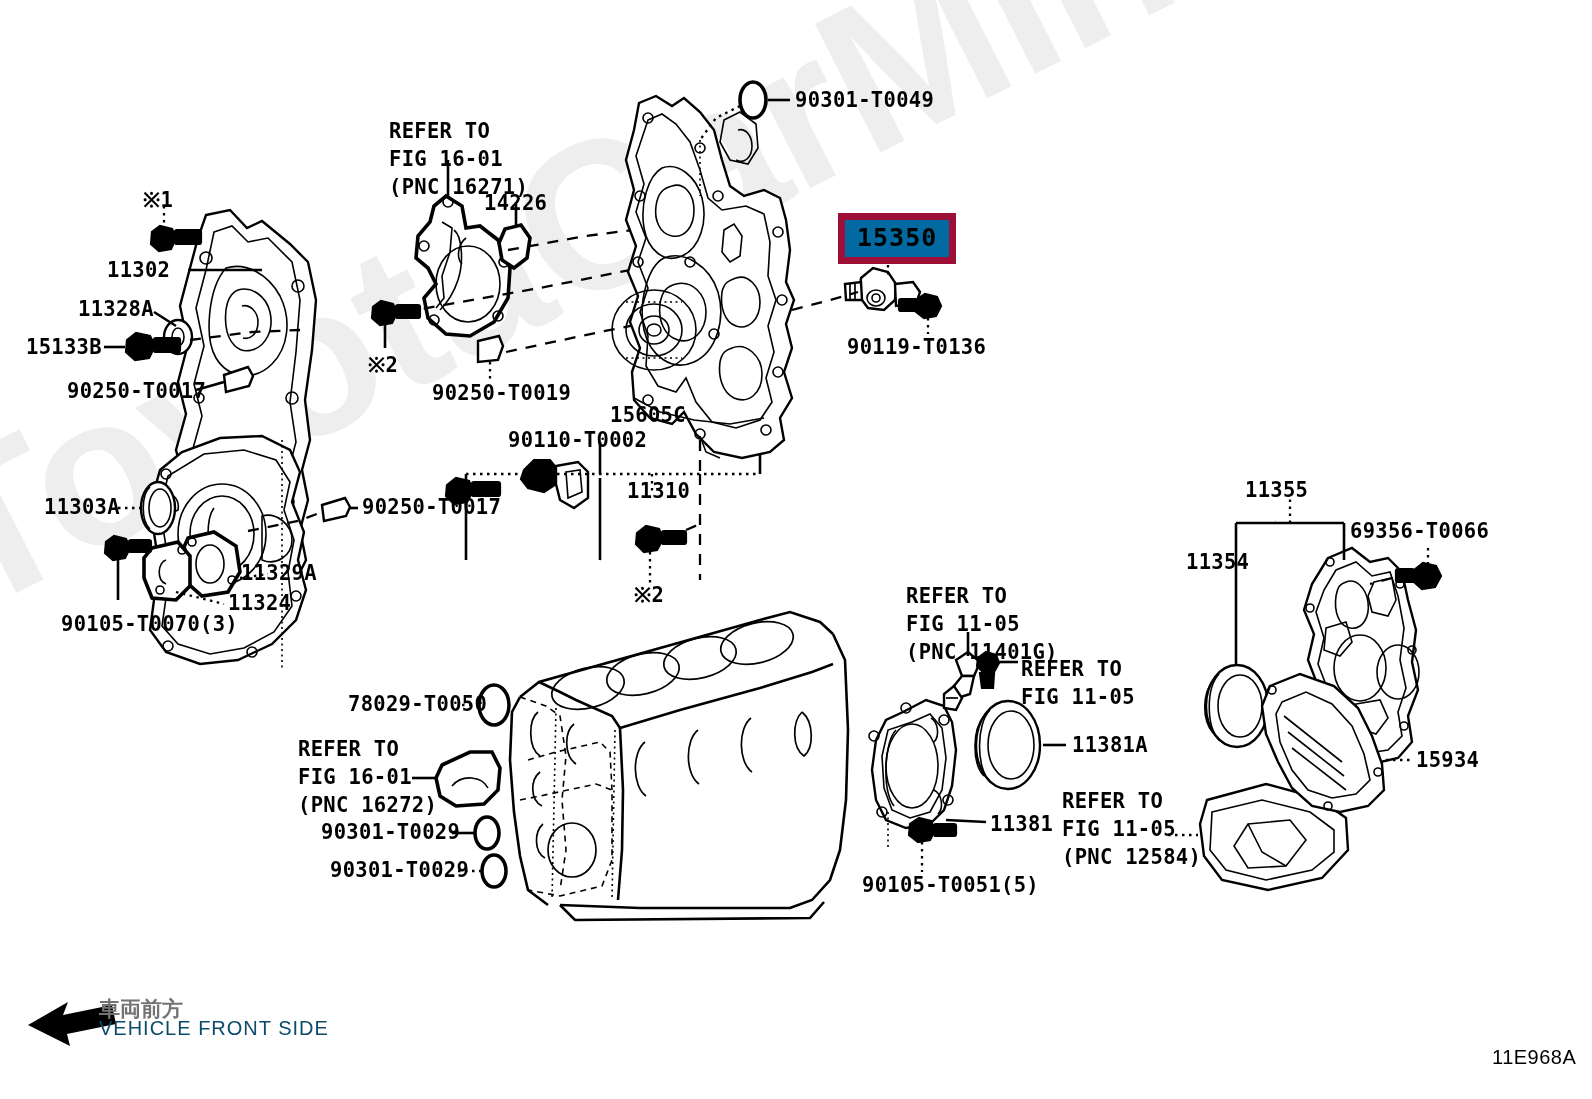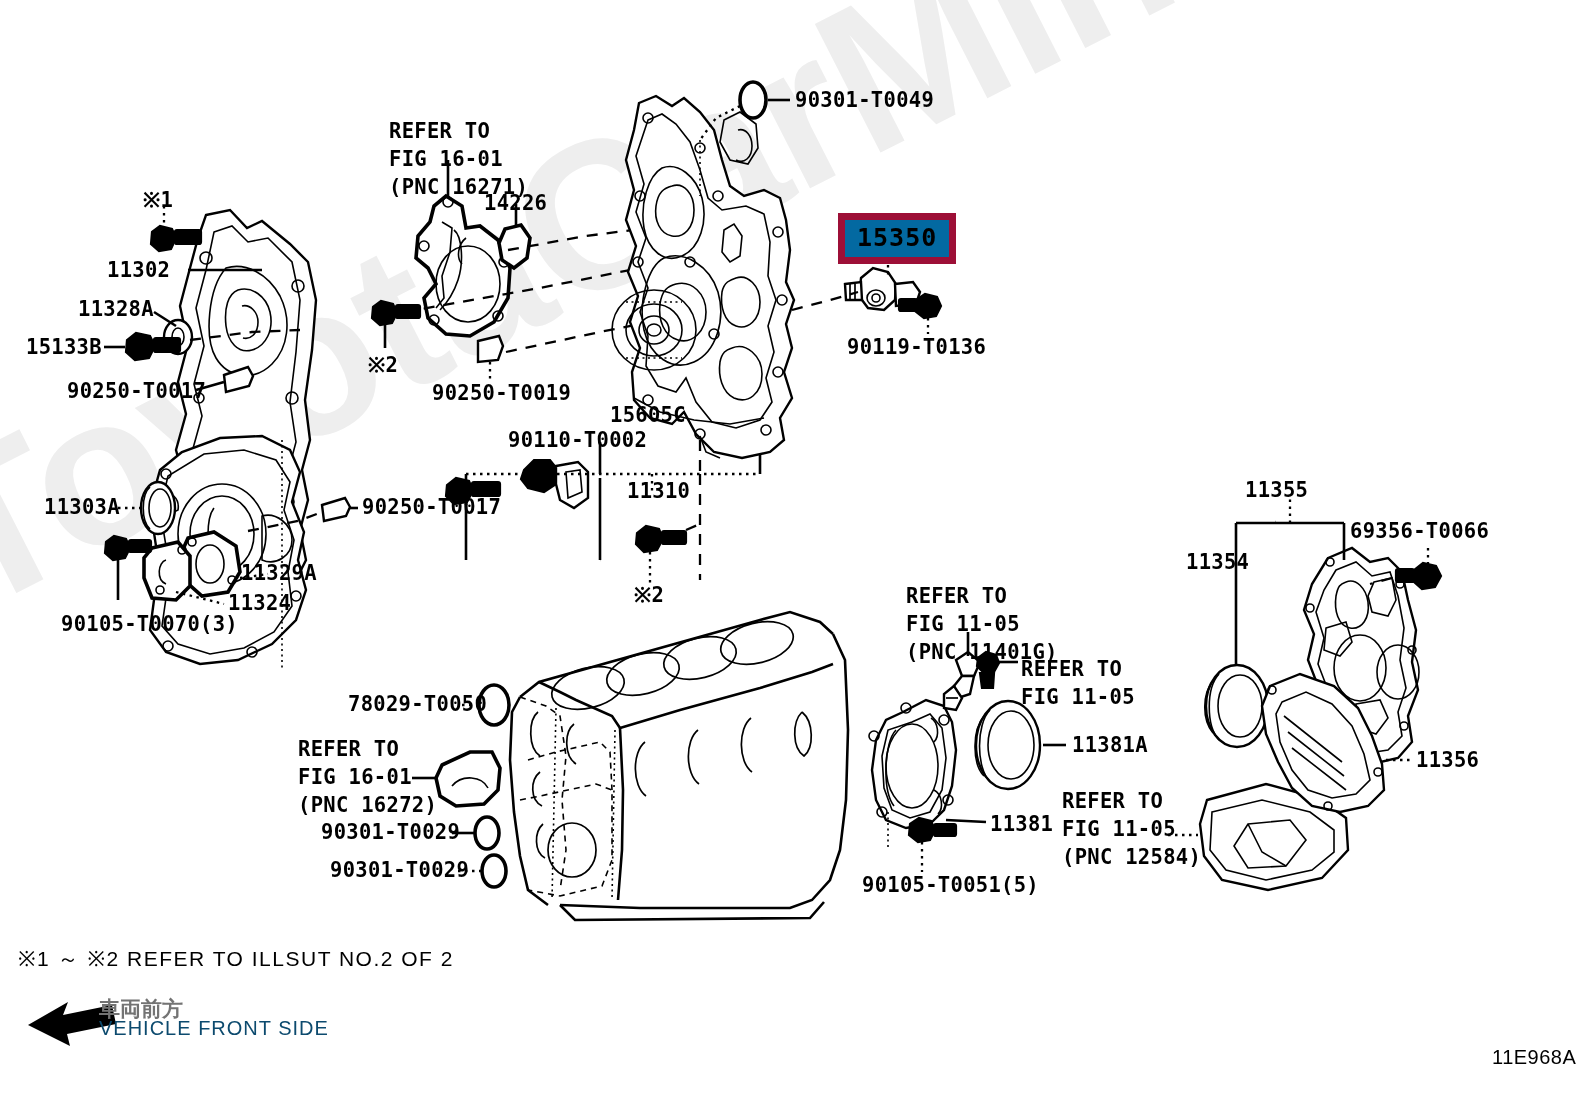--- a/index.html
+++ b/index.html
@@ -530,20 +530,19 @@
   <div class="lbl" style="left:1072px;top:733px">11381A</div>
   <div class="lbl" style="left:990px;top:812px">11381</div>
   <div class="lbl ml" style="left:1062px;top:787px">REFER TO
 FIG 11-05
 (PNC 12584)</div>
   <div class="lbl" style="left:862px;top:873px">90105-T0051(5)</div>
 
   <div class="lbl" style="left:1245px;top:478px">11355</div>
   <div class="lbl" style="left:1186px;top:550px">11354</div>
   <div class="lbl" style="left:1350px;top:519px">69356-T0066</div>
-  <div class="lbl" style="left:1416px;top:748px">11356</div>
-
-  <div class="foot" style="left:18px;top:944px">※1 ～ ※2 REFER TO ILLSUT NO.2 OF 2</div>
+  <div class="lbl" style="left:1416px;top:748px">15934</div>
+
   <div class="jp" style="left:99px;top:995px">車両前方</div>
   <div class="vf" style="left:99px;top:1017px">VEHICLE FRONT SIDE</div>
   <div class="figid" style="left:1476px;top:1046px">11E968A</div>
 
 </div>
 
 </body></html>

